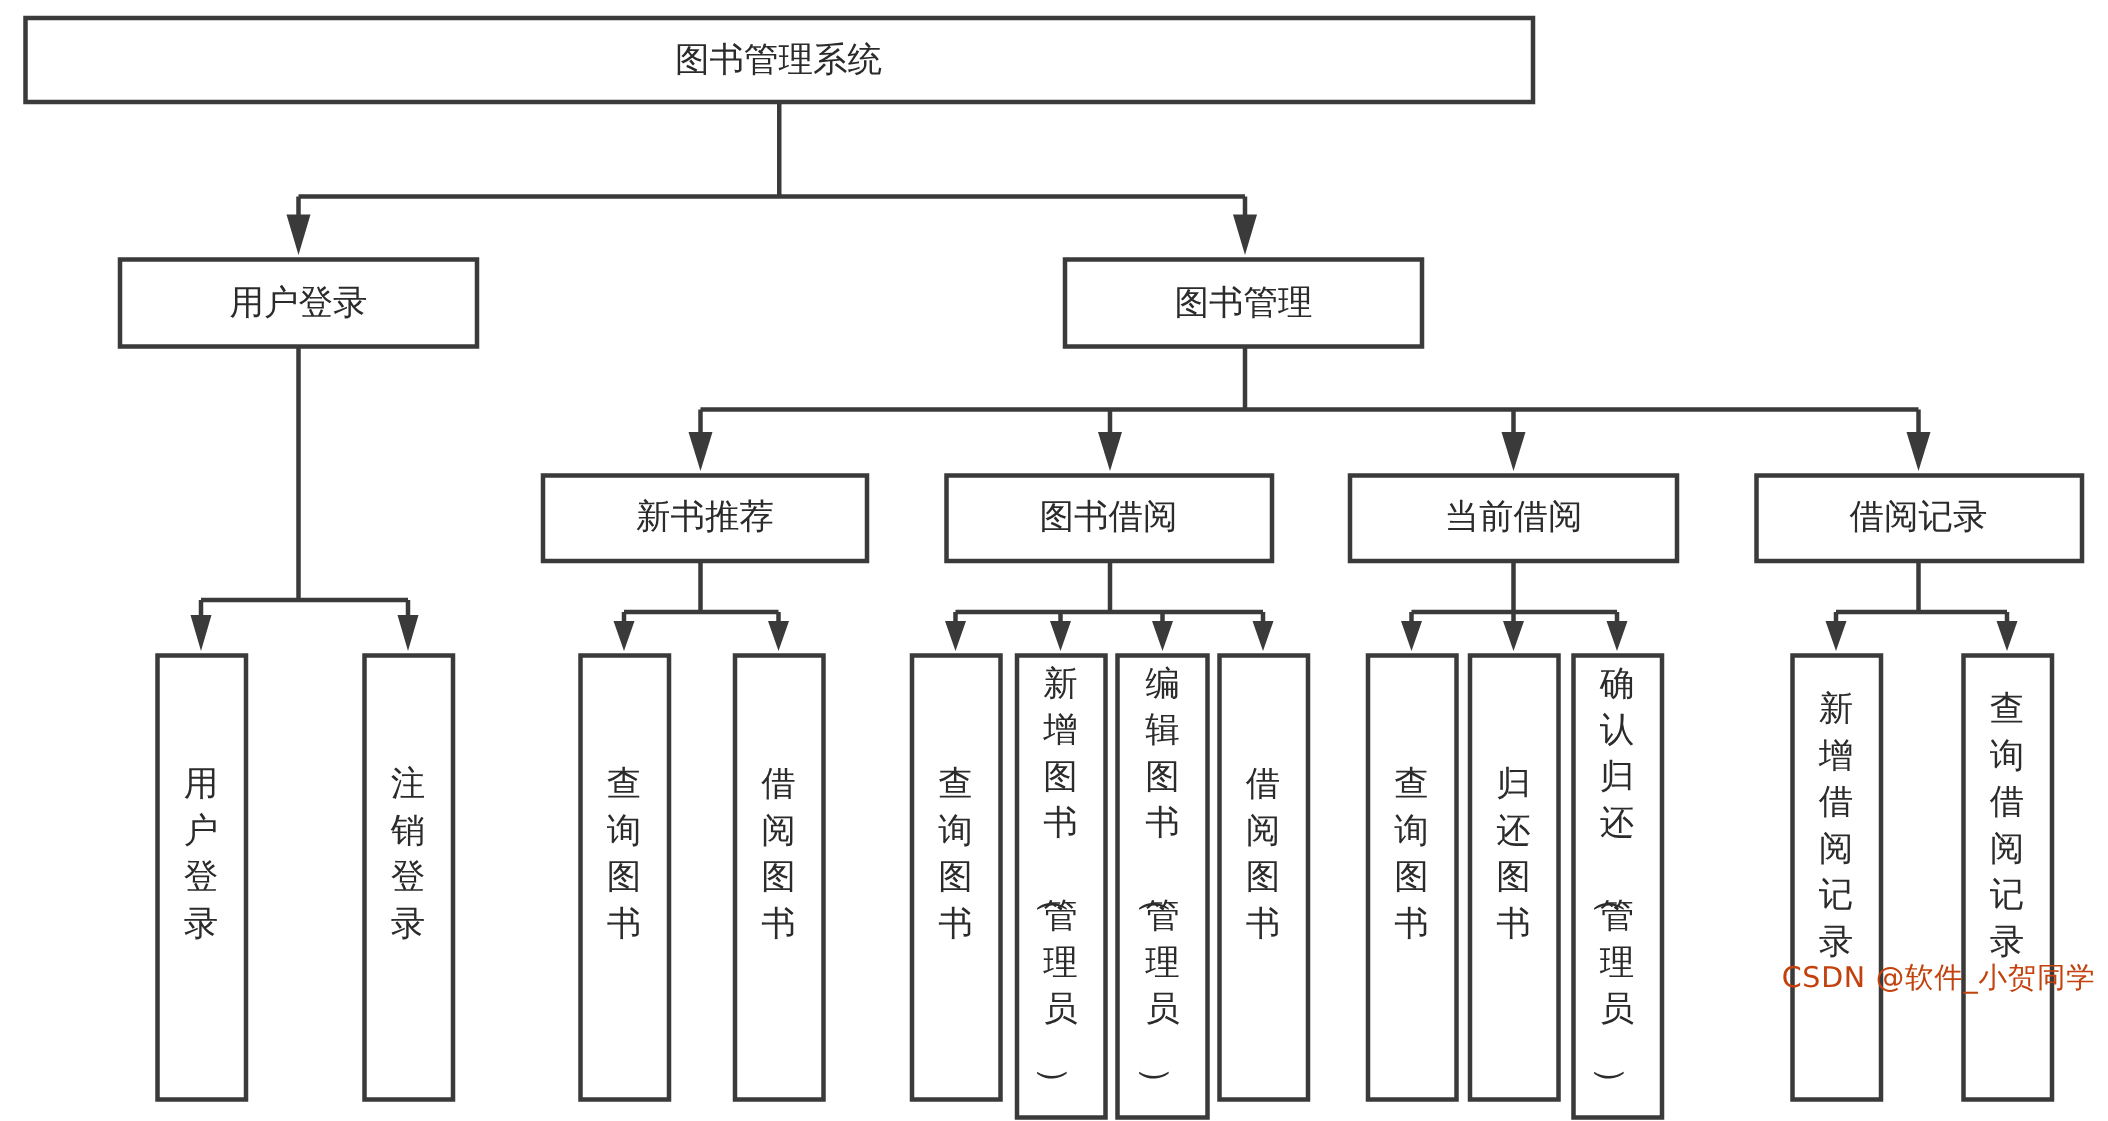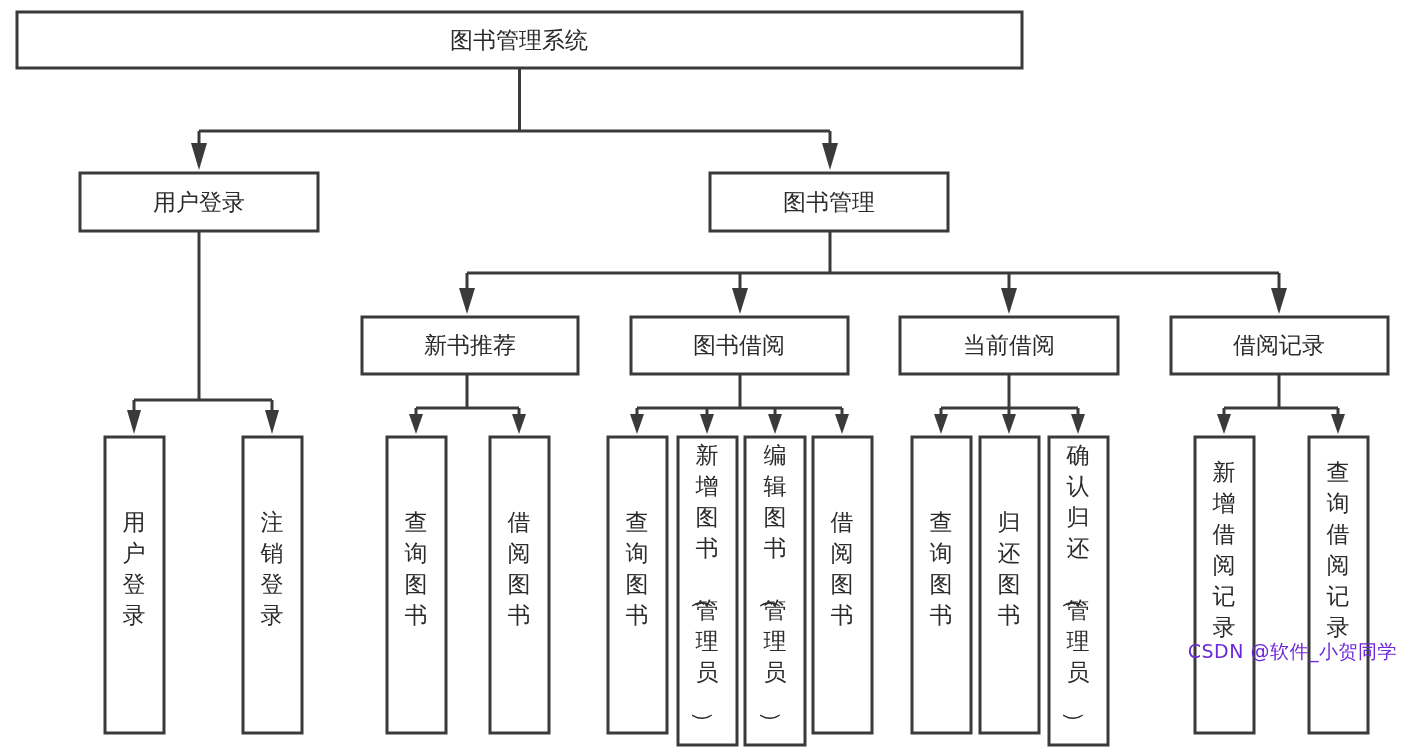--- a/index.html
+++ b/index.html
@@ -7,21 +7,21 @@
        font-family:"Liberation Sans","DejaVu Sans",sans-serif;}
   #stage{position:relative;width:1405px;height:671px;background:#fff;}
   svg{position:absolute;left:0;top:0;}
   .node-box{fill:#ffffff;stroke:#3a3a3a;stroke-width:3;}
   .edge{stroke:#3a3a3a;stroke-width:3;fill:none;}
   .arrow-head{fill:#3a3a3a;stroke:none;}
   .node-label{fill:#2b2b2b;font-size:23px;font-family:"DejaVu Sans","Liberation Sans",sans-serif;
               text-anchor:middle;dominant-baseline:middle;}
   .node-label-v{fill:#2b2b2b;font-size:23px;font-family:"DejaVu Sans","Liberation Sans",sans-serif;
               text-anchor:middle;}
-  .watermark{position:absolute;right:8px;bottom:6px;color:#6d28d9;font-size:19px;
+  .watermark{position:absolute;right:8px;bottom:6px;color:#c2410c;font-size:19px;
              font-family:"DejaVu Sans","Liberation Sans",sans-serif;white-space:nowrap;
              letter-spacing:0.5px;margin-left:40px;}
 </style>
 </head>
 <body>
 
 <div id="stage">
 
   <svg width="1405" height="747" viewBox="0 0 1405 747">
 

